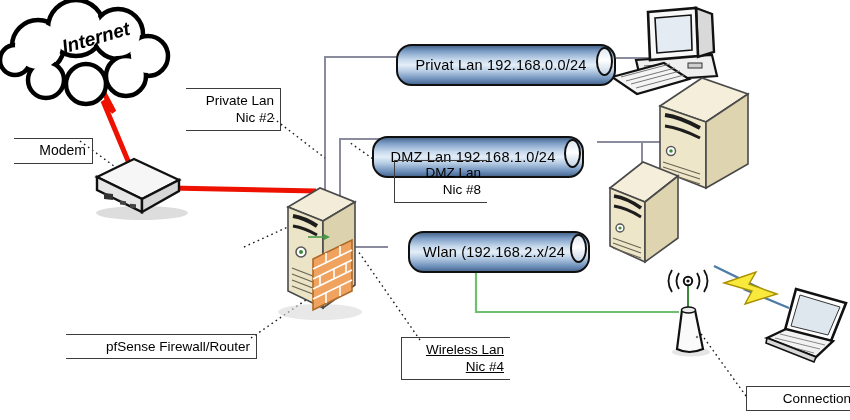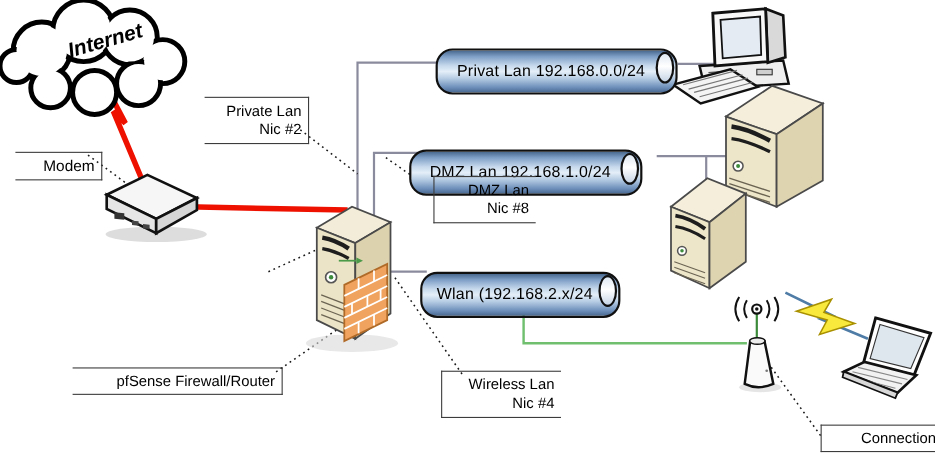--- a/index.html
+++ b/index.html
@@ -215,21 +215,21 @@
   <div class="internet-word">Internet</div>
 
   <div class="pipe" style="left:396px;top:44px;width:220px;">
     <span class="pipe-label">Privat Lan 192.168.0.0/24</span>
     <span class="pipe-cap"></span>
   </div>
   <div class="pipe" style="left:372px;top:124px;width:212px;margin-top:12px;">
     <span class="pipe-label">DMZ Lan 192.168.1.0/24</span>
     <span class="pipe-cap"></span>
   </div>
-  <div class="pipe" style="left:382px;top:231px;width:182px;margin-top:16px;">
+  <div class="pipe" style="left:408px;top:231px;width:182px;">
     <span class="pipe-label">Wlan (192.168.2.x/24</span>
     <span class="pipe-cap"></span>
   </div>
 
   <div class="callout bracket-right" style="left:14px;top:138px;width:66px;font-size:14px;">
     <span>Modem</span>
   </div>
 
   <div class="callout bracket-right" style="left:186px;top:88px;width:82px;">
     <div>Private Lan</div>
@@ -239,21 +239,21 @@
 
   <div class="callout bracket-right" style="left:66px;top:334px;width:178px;">
     <span>pfSense Firewall/Router</span>
   </div>
 
   <div class="callout bracket-left" style="left:394px;top:160px;width:80px;">
     <div>DMZ Lan</div>
     <div>Nic #8</div>
   </div>
 
-  <div class="callout bracket-left" style="left:401px;top:337px;width:96px;">
+  <div class="callout bracket-left" style="left:401px;top:337px;width:96px;text-decoration:underline;">
     <div>Wireless Lan</div>
     <div>Nic #4</div>
   </div>
 
   <div class="callout bracket-left" style="left:746px;top:386px;width:98px;">
     <span>Connection</span>
   </div>
 
 </div>
 

